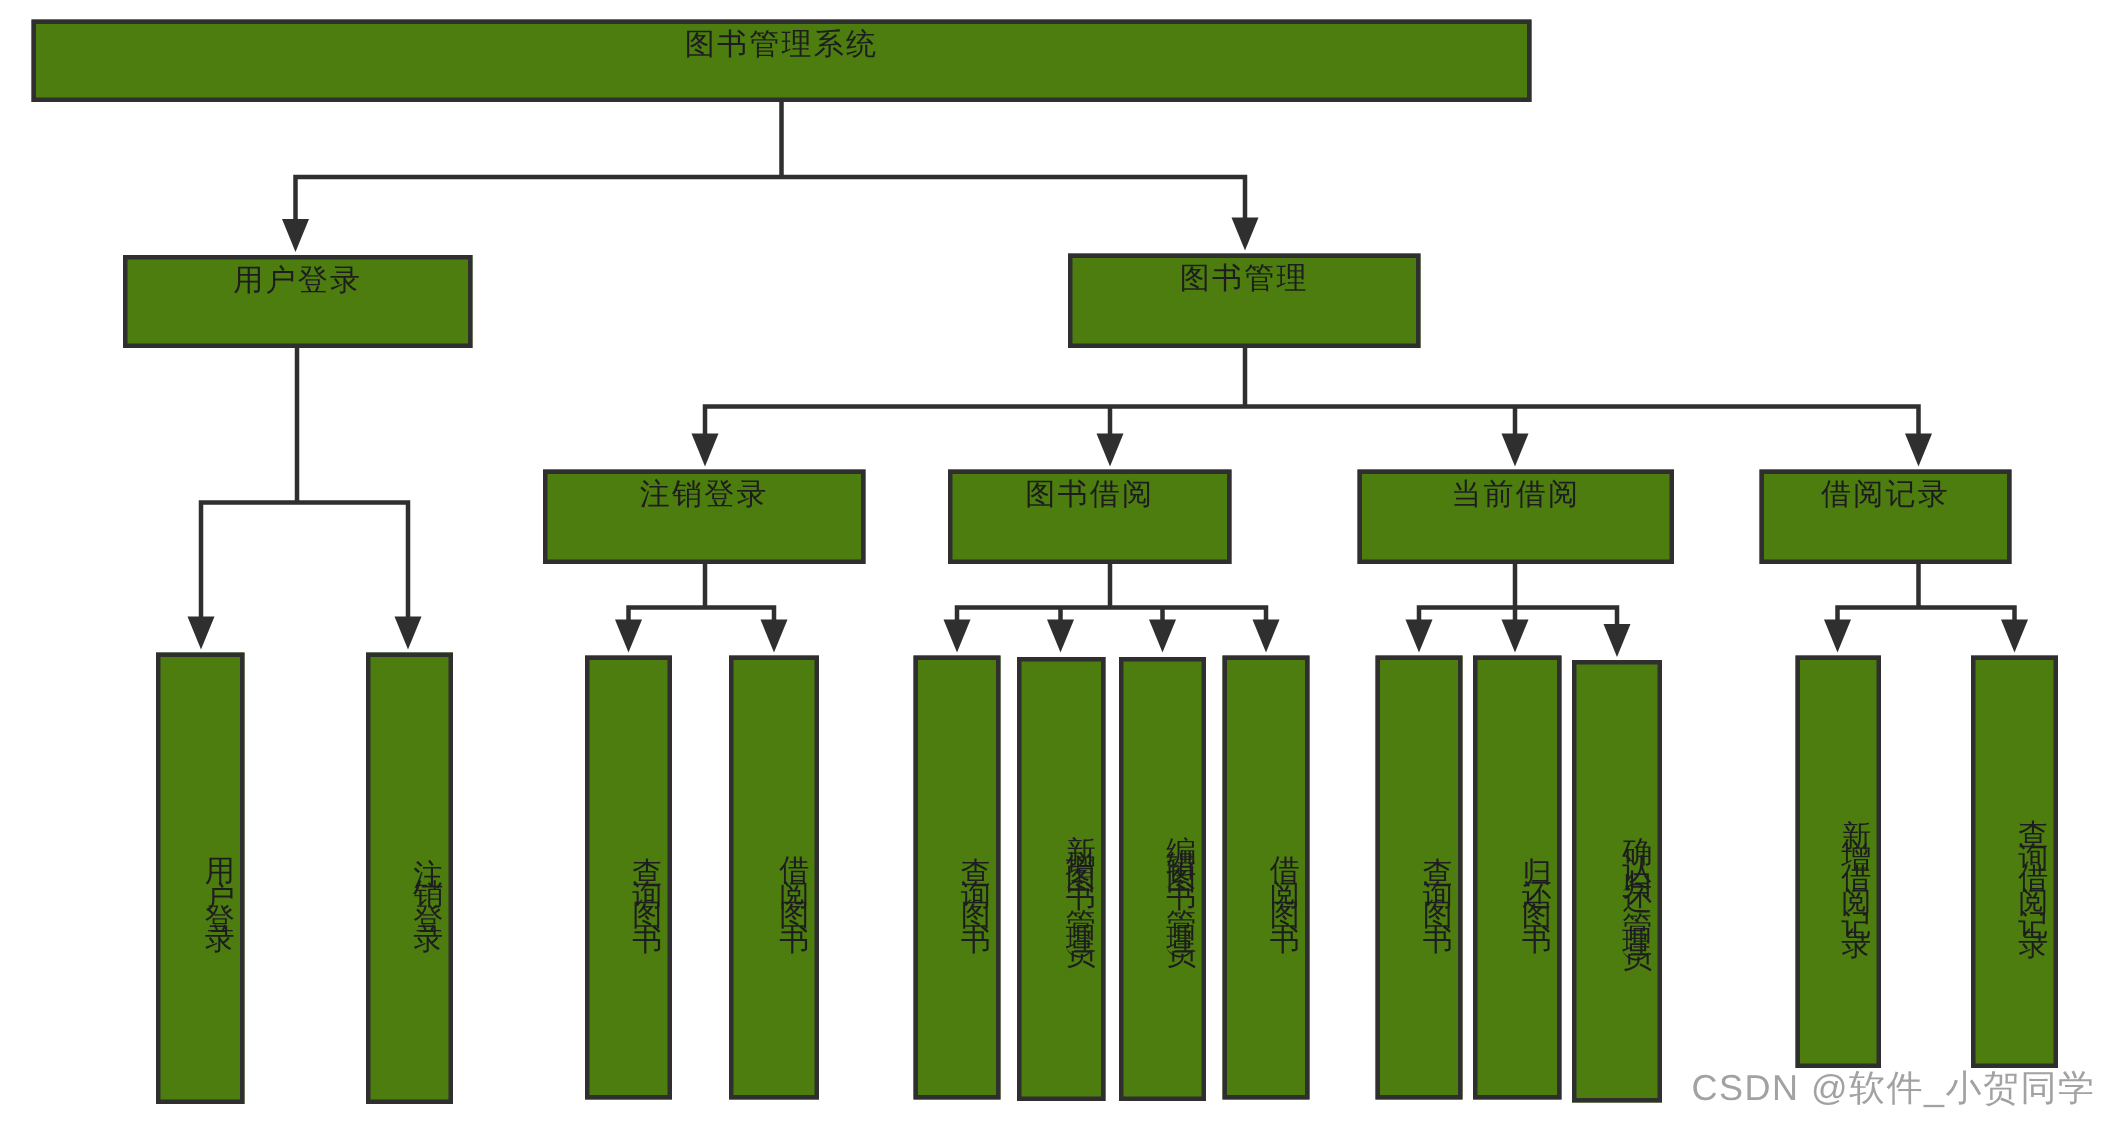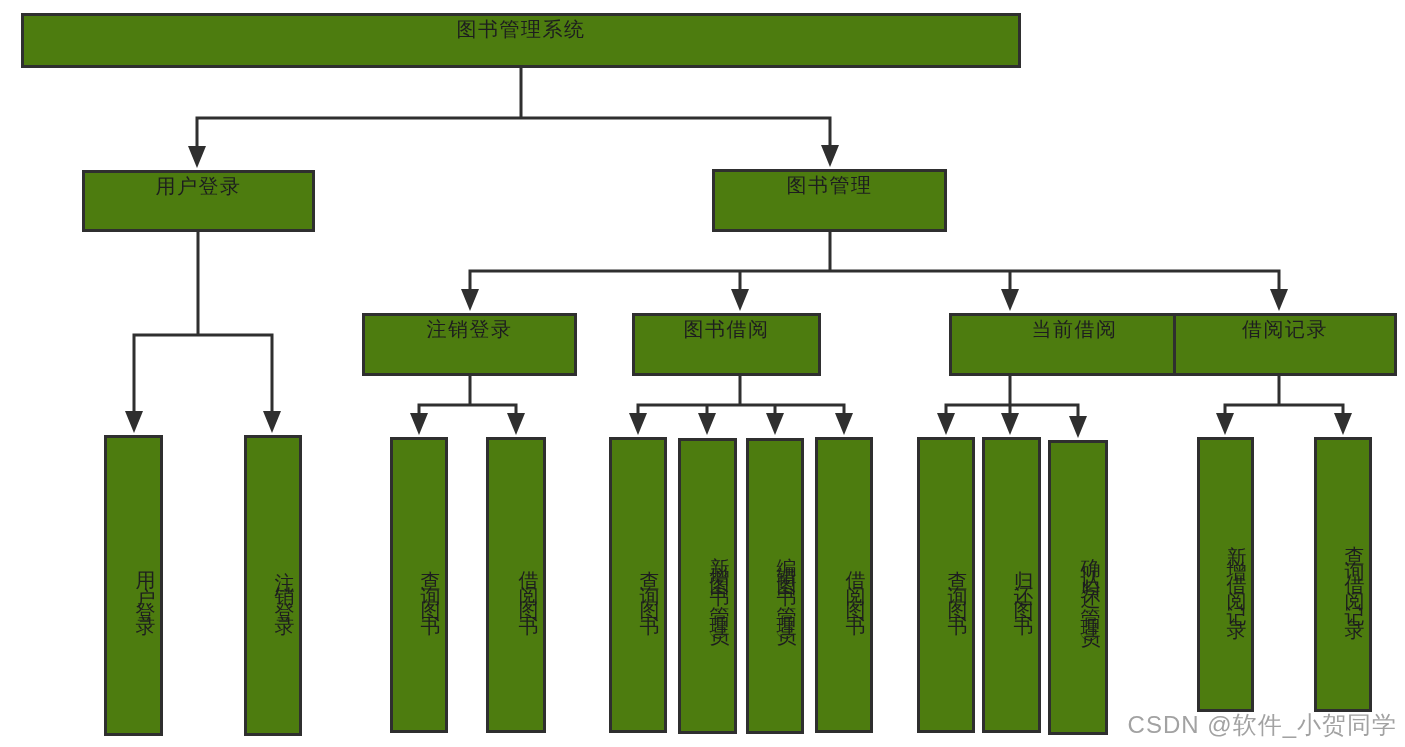--- a/index.html
+++ b/index.html
@@ -15,22 +15,22 @@
   }
   .box .label { font-size:20px; letter-spacing:1.5px; white-space:nowrap; }
   .v { writing-mode:vertical-rl; text-orientation:mixed; }
   .v .label { letter-spacing:15px; white-space:normal; }
   
   #root      { left:21px;   top:13px;  width:1000px; height:55px; }
   #n-user    { left:82px;   top:170px; width:233px;  height:62px; }
   #n-mgmt    { left:712px;  top:169px; width:235px;  height:63px; }
   #n-newbook { left:362px;  top:313px; width:215px;  height:63px; }
   #n-borrow  { left:632px;  top:313px; width:189px;  height:63px; }
-  #n-current { left:905px;  top:313px; width:251px;  height:63px;margin-left:44px; }
-  #n-records { left:1173px; top:313px; width:224px;  height:63px; }
+  #n-current { left:905px;  top:313px; width:211px;  height:63px; }
+  #n-records { left:1173px; top:313px; width:168px;  height:63px; }
   #l-u1 { left:104px;  top:435px; width:59px; height:301px; }
   #l-u2 { left:244px;  top:435px; width:58px; height:301px; }
   #l-n1 { left:390px;  top:437px; width:58px; height:296px; }
   #l-n2 { left:486px;  top:437px; width:60px; height:296px; }
   #l-b1 { left:609px;  top:437px; width:58px; height:296px; }
   #l-b2 { left:678px;  top:438px; width:59px; height:296px; }
   #l-b3 { left:746px;  top:438px; width:58px; height:296px; }
   #l-b4 { left:815px;  top:437px; width:58px; height:296px; }
   #l-c1 { left:917px;  top:437px; width:58px; height:296px; }
   #l-c2 { left:982px;  top:437px; width:59px; height:296px; }

